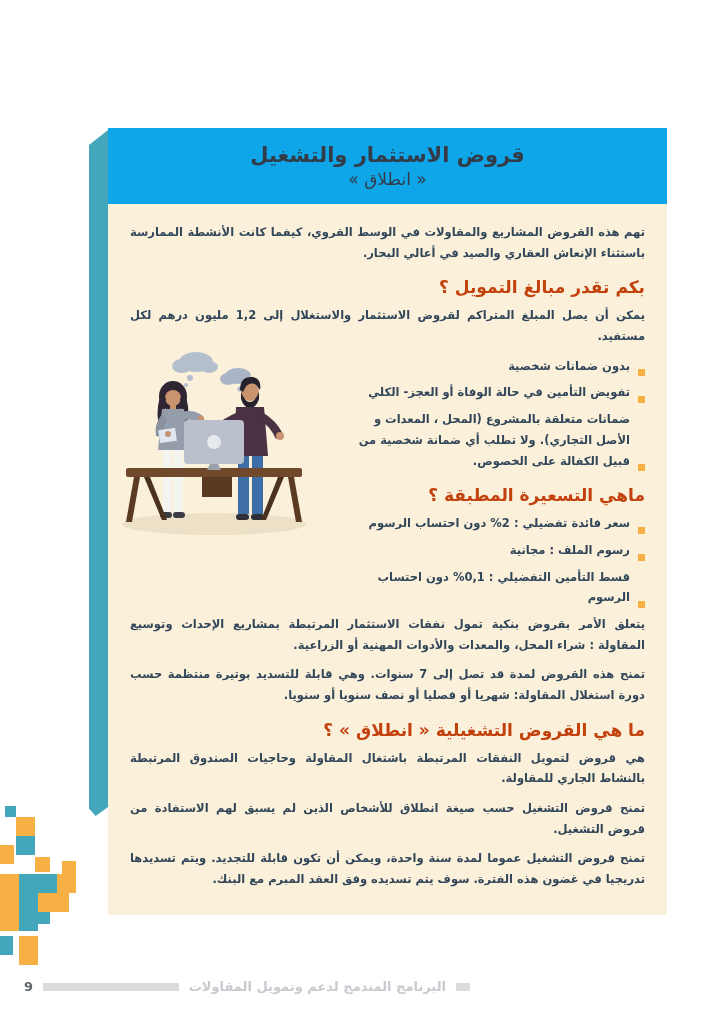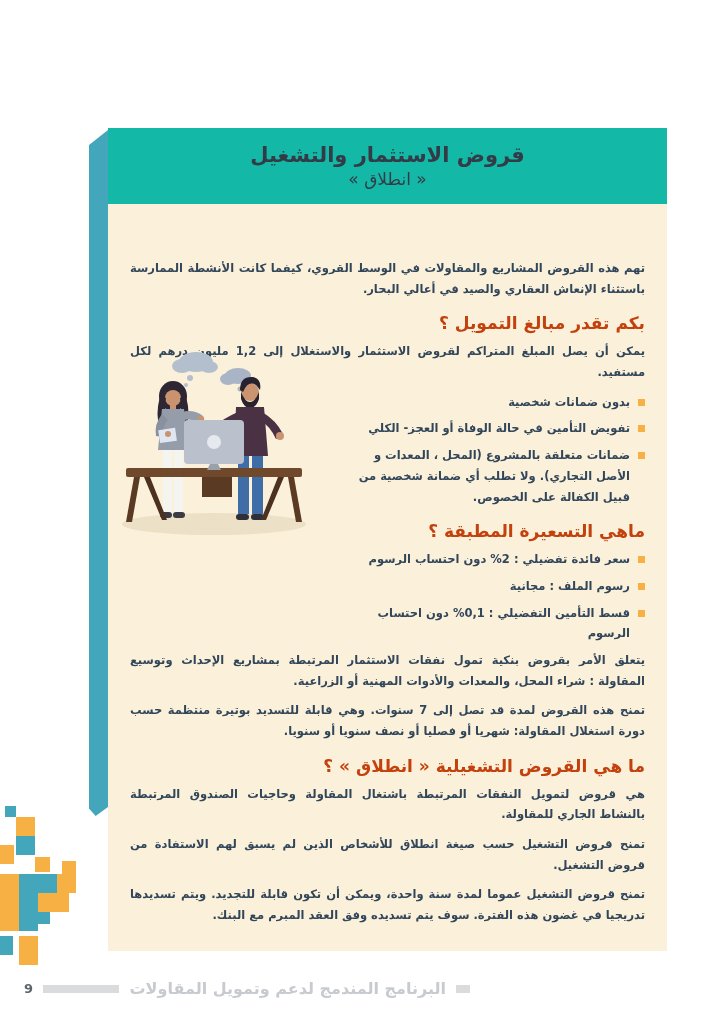--- a/index.html
+++ b/index.html
@@ -10,49 +10,49 @@
   
   .spine{
     position:absolute;left:89px;top:130px;width:19px;height:686px;background:#43a6ba;
     clip-path:polygon(100% 0,100% 98.7%,35% 100%,0 98.9%,0 2.2%);
   }
   .card{
     position:absolute;left:108px;top:128px;width:559px;min-height:787px;
     background:#fbf0da;
   }
   .card-header{
-    height:76px;background:#14b8a6;color:#333b47;
+    height:76px;background:#0ea5e9;color:#333b47;
     display:flex;flex-direction:column;align-items:center;justify-content:center;gap:2px;
   }
   .card-header .t1{font-size:21px;font-weight:bold;}
   .card-header .t2{font-size:17px;font-weight:normal;}
   .content{
-    direction:rtl;padding:18px 22px 16px 22px;color:#32465a;margin-top:36px;
+    direction:rtl;padding:18px 22px 16px 22px;color:#32465a;
   }
   p.body{
     font-size:11.5px;font-weight:bold;line-height:1.8;text-align:justify;margin:0 0 9px 0;
   }
   h3.sec{
     color:#c2410c;font-size:17px;font-weight:bold;margin:14px 0 8px 0;
   }
   .narrow{margin-left:218px;}
   .bullet{
     display:flex;gap:8px;font-size:11.5px;font-weight:bold;line-height:1.8;
-    margin:0 0 6px 0;text-align:right;
+    margin:0 0 6px 0;text-align:right;align-items:flex-end;
   }
   .bullet .sq{flex:0 0 auto;width:7px;height:7px;background:#f6b043;margin-top:7px;}
   .illus{position:absolute;left:2px;top:218px;width:214px;height:196px;}
   
   .footer{
     position:absolute;left:24px;top:979px;width:446px;
     display:flex;align-items:center;gap:10px;
   }
   .footer .num{font-size:13px;font-weight:bold;color:#5f6468;}
   .footer .bar{flex:1 1 auto;height:8px;background:#d9dbdd;}
-  .footer .ftext{direction:rtl;white-space:nowrap;color:#c7cace;font-size:16px;font-weight:bold;}
+  .footer .ftext{direction:rtl;white-space:nowrap;color:#c7cace;font-size:13px;font-weight:bold;}
   .footer .dash{flex:0 0 auto;width:14px;height:8px;background:#d9dbdd;}
   
   .mq{position:absolute;width:19px;height:19px;}
   .mq.t{background:#43a6ba;}
   .mq.o{background:#f6b043;}
 </style>
 </head>
 <body>
 
 <div class="spine"></div>

